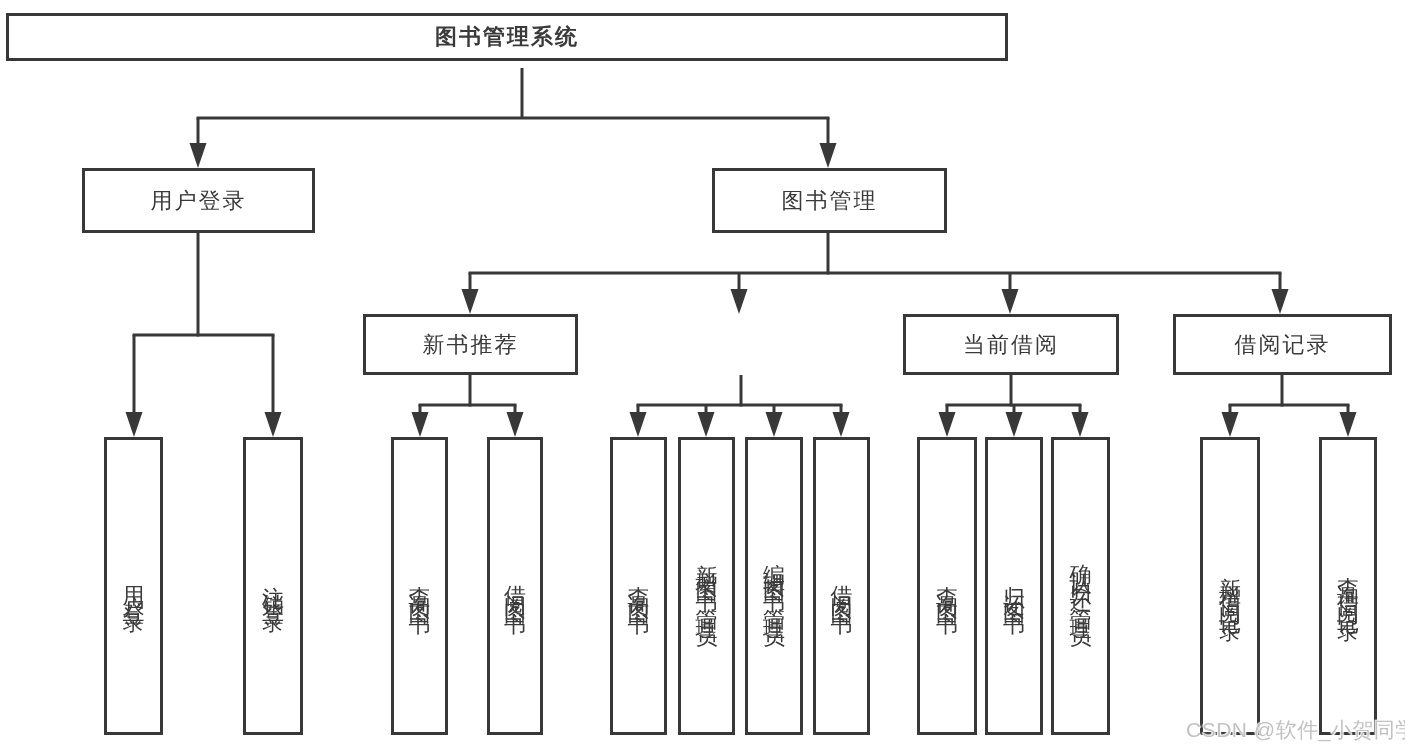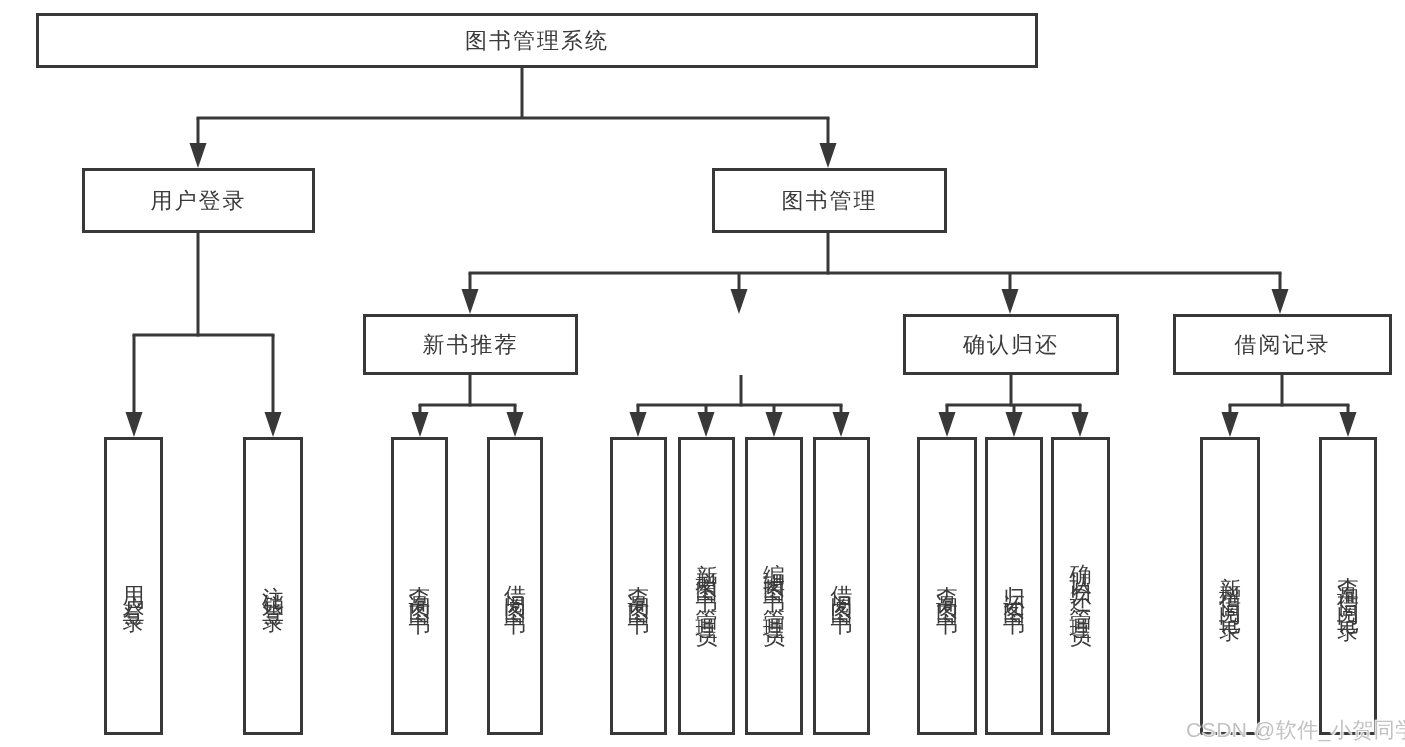--- a/index.html
+++ b/index.html
@@ -117,27 +117,27 @@
     <polygon points="1071.5,412 1088.5,412 1080,437"></polygon>
 
     <line x1="1282" y1="375" x2="1282" y2="406.5"></line>
     <line x1="1228.5" y1="405" x2="1349.5" y2="405"></line>
     <line x1="1230" y1="405" x2="1230" y2="419"></line>
     <polygon points="1221.5,412 1238.5,412 1230,437"></polygon>
     <line x1="1348" y1="405" x2="1348" y2="419"></line>
     <polygon points="1339.5,412 1356.5,412 1348,437"></polygon>
   </svg>
 
-  <div class="node node-h" style="left:36px; top:13px; width:1002px; height:55px;">图书管理系统</div>
+  <div class="node node-h" style="left:6px; top:13px; width:1002px; height:48px;font-weight:bold;">图书管理系统</div>
 
   <div class="node node-h" style="left:82px; top:168px; width:233px; height:65px;">用户登录</div>
   <div class="node node-h" style="left:363px; top:314px; width:215px; height:61px;">新书推荐</div>
 
   <div class="node node-h" style="left:712px; top:168px; width:235px; height:65px;">图书管理</div>
-  <div class="node node-h" style="left:903px; top:314px; width:216px; height:61px;">确认归还</div>
+  <div class="node node-h" style="left:903px; top:314px; width:216px; height:61px;">当前借阅</div>
   <div class="node node-h" style="left:1173px; top:314px; width:219px; height:61px;">借阅记录</div>
 
   <div class="node node-v" style="left:104px; top:437px; width:59px; height:298px;">
     <span>用户登录</span>
   </div>
   <div class="node node-v" style="left:243px; top:437px; width:60px; height:298px;">
     <span>注销登录</span>
   </div>
   <div class="node node-v" style="left:391px; top:437px; width:57px; height:298px;">
     <span>查询图书</span>

